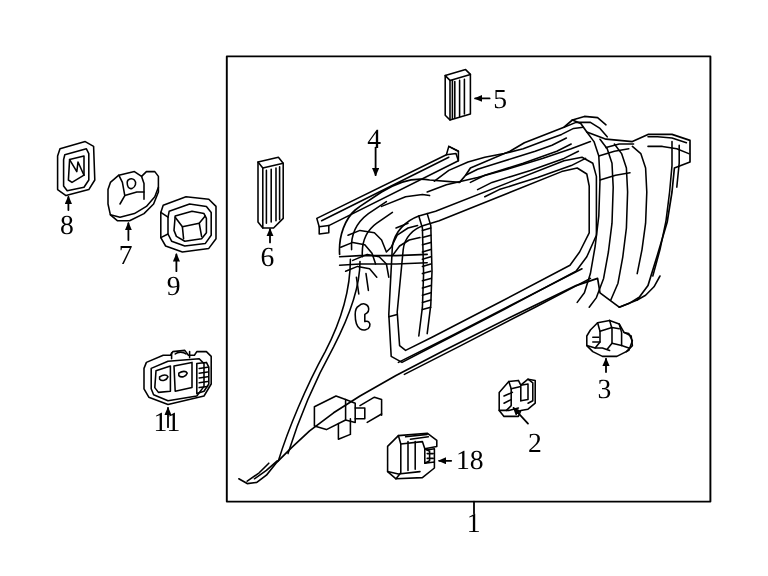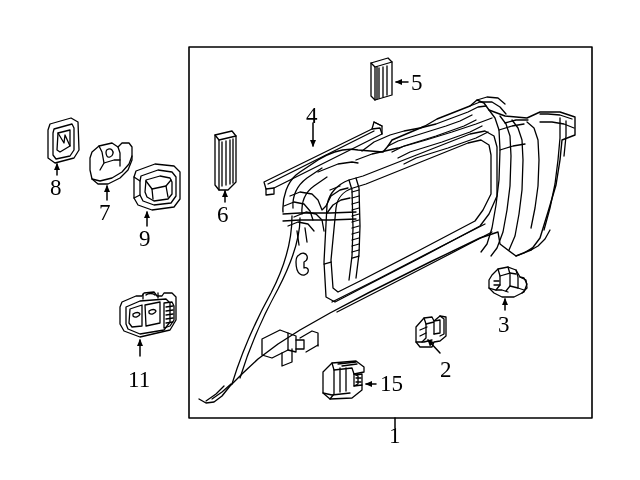--- a/index.html
+++ b/index.html
@@ -307,17 +307,17 @@
   <div class="callout-label" style="left:411px; top:71px;">5</div>
 
   <div class="callout-label" style="left:217px; top:203px;">6</div>
 
   <div class="callout-label" style="left:99px; top:201px;">7</div>
 
   <div class="callout-label" style="left:50px; top:176px;">8</div>
 
   <div class="callout-label" style="left:139px; top:227px;">9</div>
 
-  <div class="callout-label" style="left:380px; top:372px;">15</div>
-
-  <div class="callout-label" style="left:128px; top:368px;">11</div>
+  <div class="callout-label" style="left:380px; top:372px;">18</div>
+
+  <div class="callout-label" style="left:128px; top:340px;">11</div>
 
 </div>
 
 </body></html>

